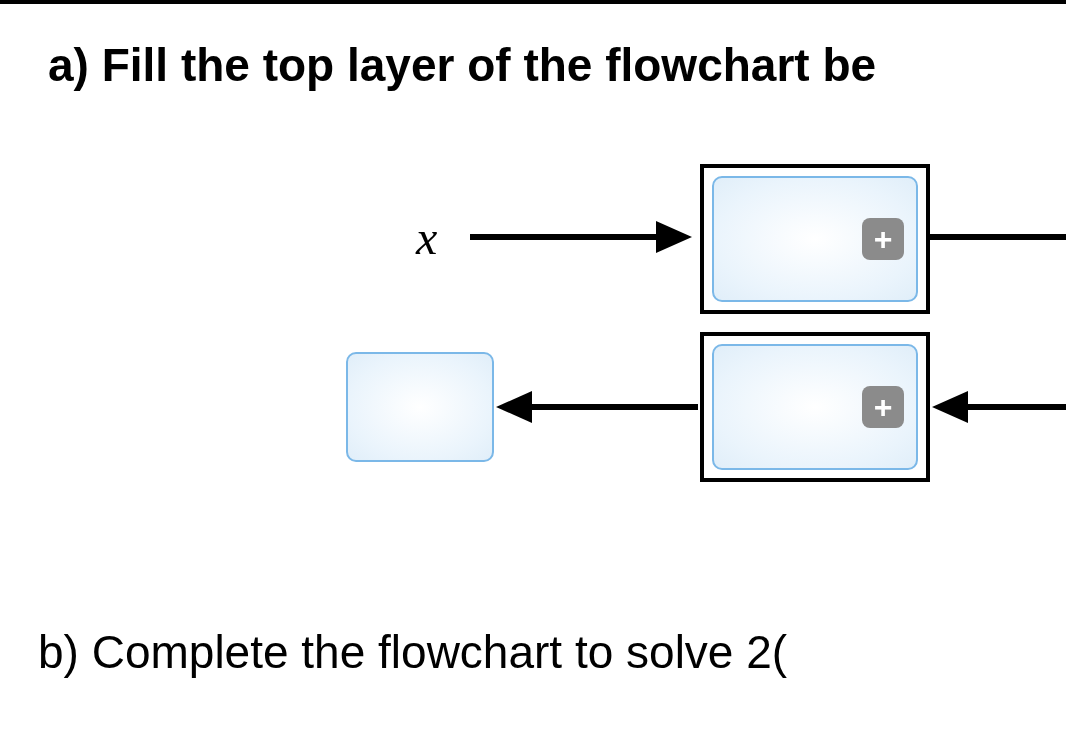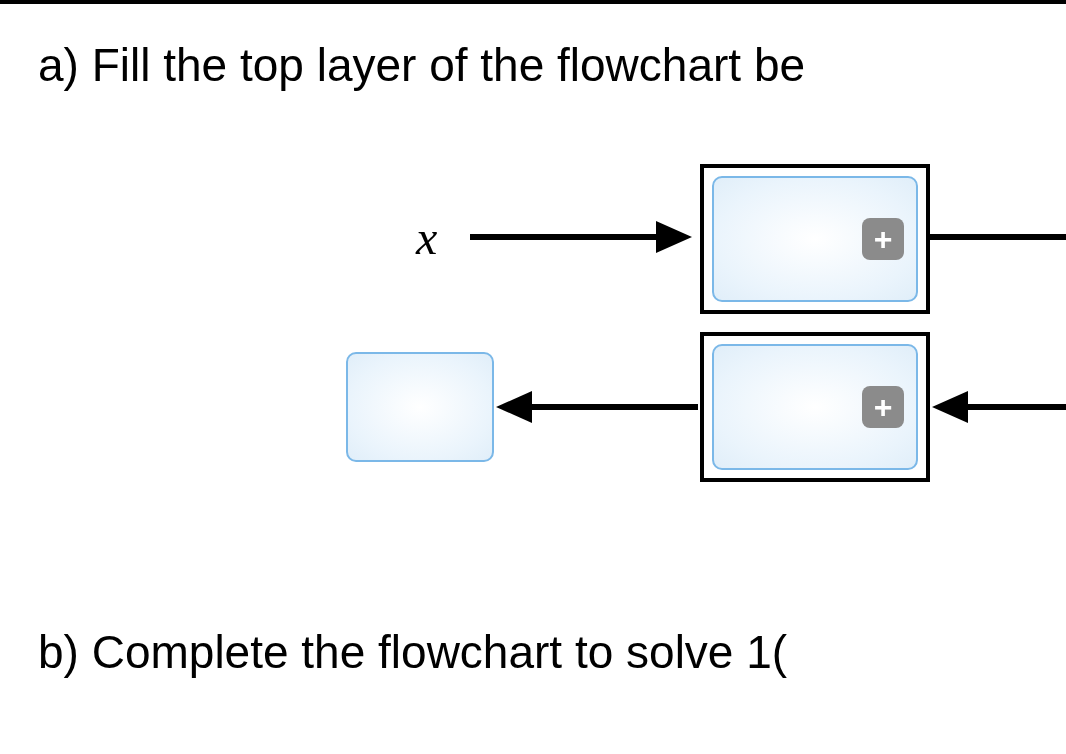--- a/index.html
+++ b/index.html
@@ -17,21 +17,21 @@
   .arrowR{position:absolute;width:0;height:0;border-top:16px solid transparent;border-bottom:16px solid transparent;border-left:36px solid #000;}
   .arrowL{position:absolute;width:0;height:0;border-top:16px solid transparent;border-bottom:16px solid transparent;border-right:36px solid #000;}
   .topline{position:absolute;height:6px;background:#000;}
 </style>
 </head>
 <body>
 <div class="canvas">
 
   <div class="topline" style="left:0;top:0;width:1066px;height:4px;"></div>
 
-  <div class="prompt" style="left:38px;top:38px;">a) Fill the top layer of the flowchart be</div>
+  <div class="prompt" style="left:48px;top:38px;font-weight:bold;">a) Fill the top layer of the flowchart be</div>
 
   <div class="xlabel" style="left:416px;top:210px;">x</div>
 
   <div class="hline" style="left:470px;top:234px;width:190px;"></div>
   <div class="arrowR" style="left:656px;top:221px;"></div>
 
   <div class="outerbox" style="left:700px;top:164px;width:230px;height:150px;">
     <div class="innerbox" style="left:8px;top:8px;right:8px;bottom:8px;"></div>
     <div class="plusbtn" style="right:22px;top:50px;">+</div>
   </div>
@@ -44,15 +44,15 @@
   </div>
 
   <div class="hline" style="left:968px;top:404px;width:98px;"></div>
   <div class="arrowL" style="left:932px;top:391px;"></div>
 
   <div class="hline" style="left:530px;top:404px;width:168px;"></div>
   <div class="arrowL" style="left:496px;top:391px;"></div>
 
   <div class="plainbox" style="left:346px;top:352px;width:148px;height:110px;"></div>
 
-  <div class="prompt" style="left:38px;top:625px;">b) Complete the flowchart to solve 1(</div>
+  <div class="prompt" style="left:38px;top:625px;">b) Complete the flowchart to solve 2(</div>
 
 </div>
 
 </body></html>

